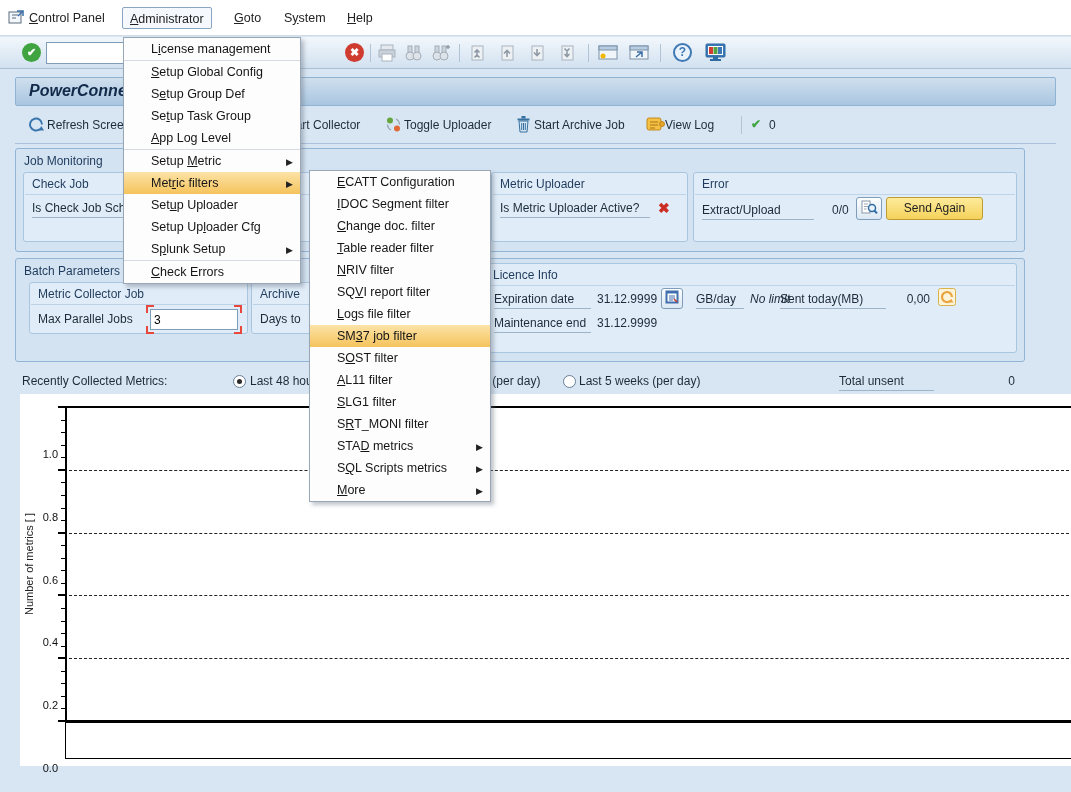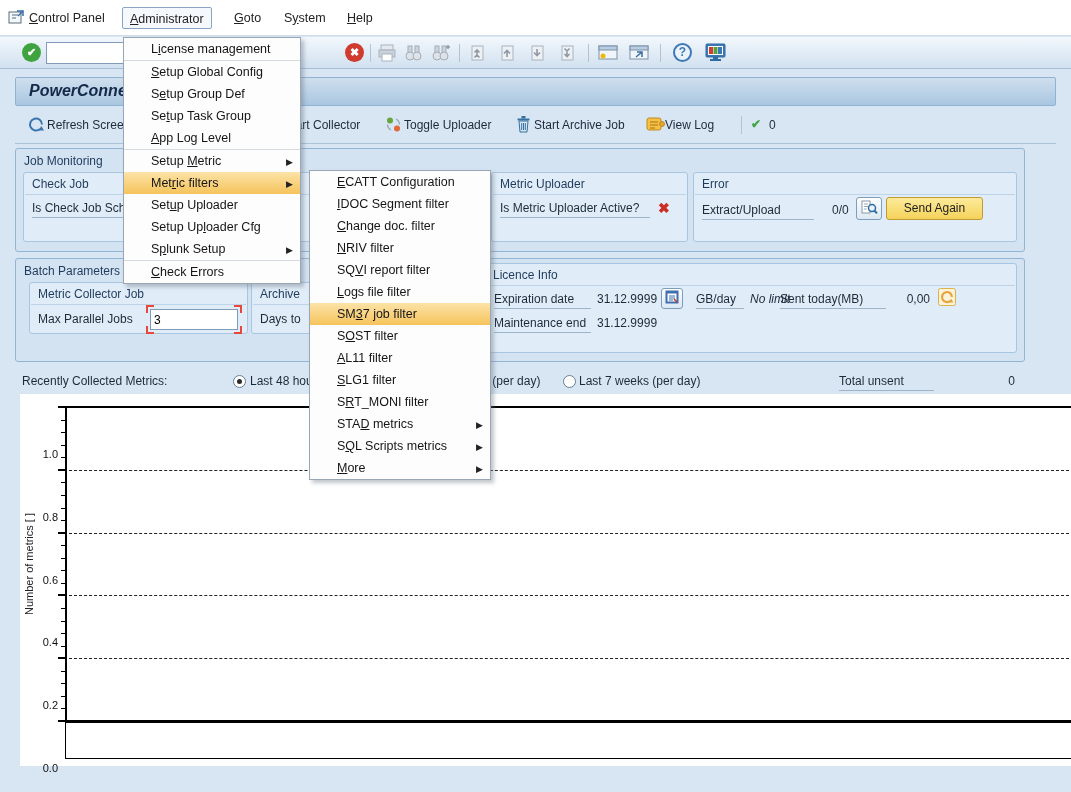--- a/index.html
+++ b/index.html
@@ -302,21 +302,21 @@
       <span class="val" style="left:112px;top:52px;">31.12.9999</span>
     </div>
   </div>
 
   <span class="lbl" style="left:22px;top:374px;">Recently Collected Metrics:</span>
   <div class="radio sel" style="left:233px;top:375px;"></div>
   <span class="lbl" style="left:250px;top:374px;">Last 48 hours</span>
   <div class="radio" style="left:403px;top:375px;"></div>
   <span class="lbl" style="left:419px;top:374px;">Last 2 weeks (per day)</span>
   <div class="radio" style="left:563px;top:375px;"></div>
-  <span class="lbl" style="left:579px;top:374px;">Last 7 weeks (per day)</span>
+  <span class="lbl" style="left:579px;top:374px;">Last 5 weeks (per day)</span>
   <span class="lbl" style="left:839px;top:374px;"><span class="lbl-u" style="min-width:95px;">Total unsent</span></span>
   <span class="val" style="left:995px;top:374px;width:20px;text-align:right;">0</span>
 
   <div class="chart" id="chartplot">
     <div class="ylab">Number of metrics [ ]</div>
     <div class="cline" style="left:47px;top:12px;width:1004px;height:2px;"></div>
     <div class="cline" style="left:47px;top:326px;width:1004px;height:3px;"></div>
     <div class="cline" style="left:45px;top:12px;width:2px;height:317px;"></div>
     <div class="cline" style="left:45px;top:329px;width:1px;height:36px;"></div>
     <div class="cline" style="left:45px;top:364px;width:1006px;height:1px;"></div>
@@ -371,20 +371,21 @@
       <div class="menu-item">Set<u>u</u>p Uploader</div>
       <div class="menu-item">Setup Up<u>l</u>oader Cfg</div>
       <div class="menu-item">S<u>p</u>lunk Setup<span class="arrow">▶</span></div>
       <div class="menu-sep"></div>
       <div class="menu-item"><u>C</u>heck Errors</div>
     </div>
   <div class="menu" id="submenu">
       <div class="menu-item"><u>E</u>CATT Configuration</div>
       <div class="menu-item"><u>I</u>DOC Segment filter</div>
       <div class="menu-item"><u>C</u>hange doc. filter</div>
+      <div class="menu-item"><u>T</u>able reader filter</div>
       <div class="menu-item"><u>N</u>RIV filter</div>
       <div class="menu-item">SQ<u>V</u>I report filter</div>
       <div class="menu-item"><u>L</u>ogs file filter</div>
       <div class="menu-item hl">SM<u>3</u>7 job filter</div>
       <div class="menu-item">S<u>O</u>ST filter</div>
       <div class="menu-item"><u>A</u>L11 filter</div>
       <div class="menu-item"><u>S</u>LG1 filter</div>
       <div class="menu-item">S<u>R</u>T_MONI filter</div>
       <div class="menu-item">STA<u>D</u> metrics<span class="arrow">▶</span></div>
       <div class="menu-item">S<u>Q</u>L Scripts metrics<span class="arrow">▶</span></div>

